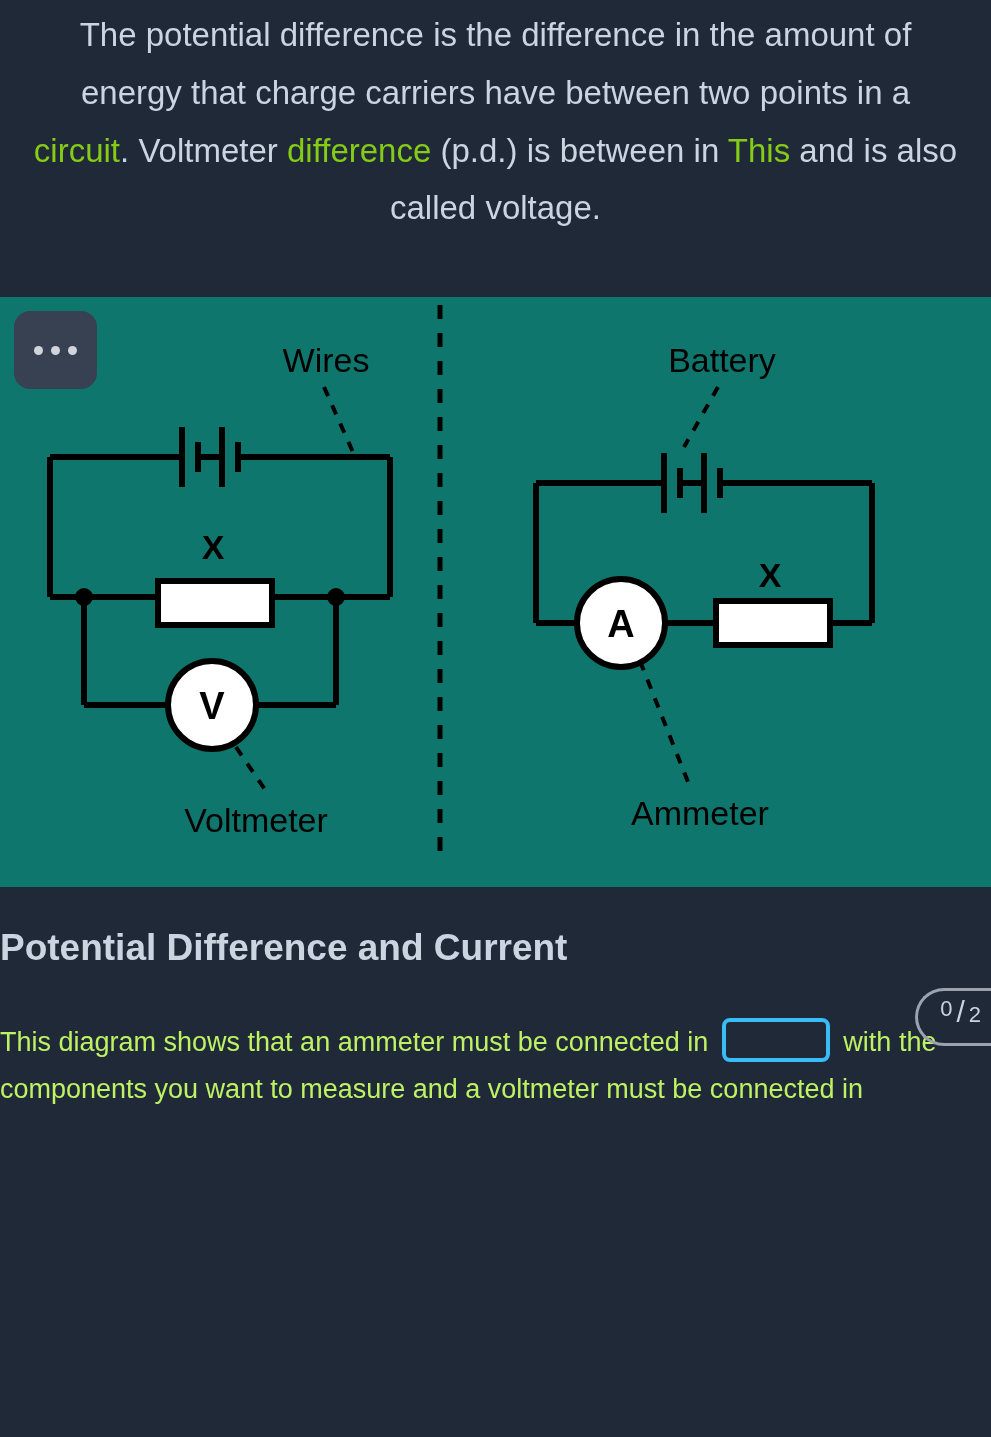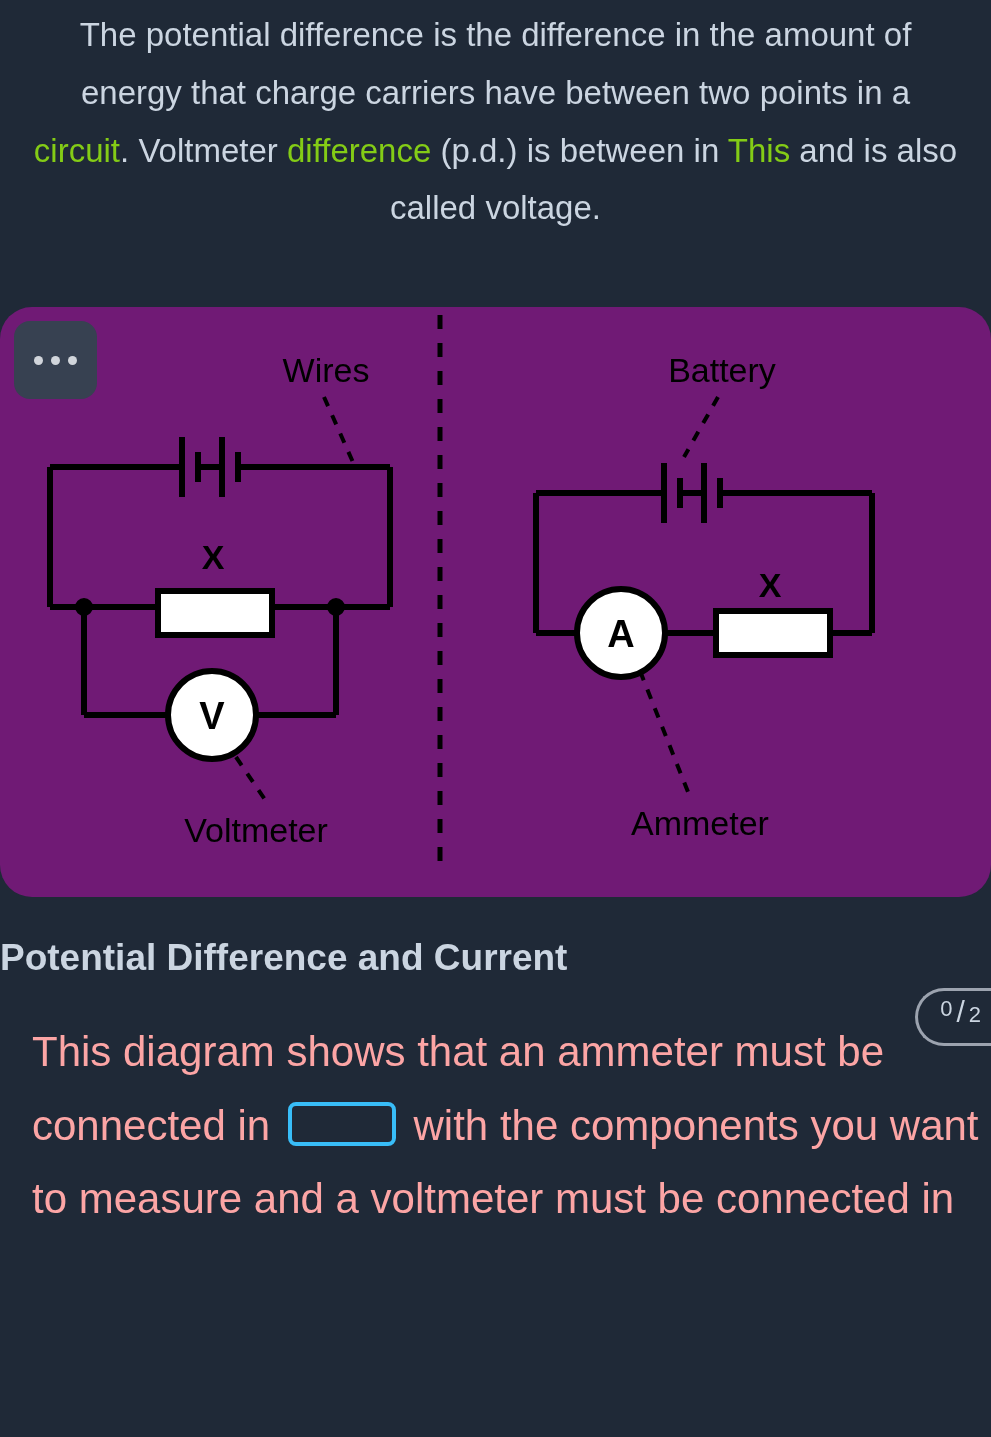--- a/index.html
+++ b/index.html
@@ -13,26 +13,24 @@
 }
 .intro {
   padding:6px 30px 60px 30px;
   font-size:33px;
   line-height:1.75;
   text-align:center;
   color:#cbd5e1;
 }
 .intro .kw { color:#84cc16; }
 .diagram-area {
-  background:#701a75;
+  background:#0f766e;
   position:relative;
   width:991px;
   height:590px;
-  margin-top:10px;
-  border-radius:32px;
 }
 .more-btn {
   position:absolute;
   top:14px; left:14px;
   width:83px; height:78px;
   background:#374151;
   border-radius:16px;
   display:flex;
   align-items:center;
   justify-content:center;
@@ -58,27 +56,26 @@
 }
 .score-badge .num { font-size:22px; position:relative; top:-6px; }
 .score-badge .sl { font-size:30px; margin:0 4px; }
 .question-block {
   padding:40px 6px 0 0;
 }
 .q-title {
   font-size:37px;
   font-weight:600;
   color:#cbd5e1;
-  margin-bottom:36px;
+  margin-bottom:50px;
 }
 .q-text {
-  font-size:42px;
+  font-size:27px;
   line-height:1.75;
-  color:#fca5a5;
-  padding-left:32px;
+  color:#bef264;
 }
 .blank {
   display:inline-block;
   width:108px;
   height:44px;
   border:4px solid #38bdf8;
   border-radius:8px;
   vertical-align:middle;
   margin:0 6px;
   position:relative;

